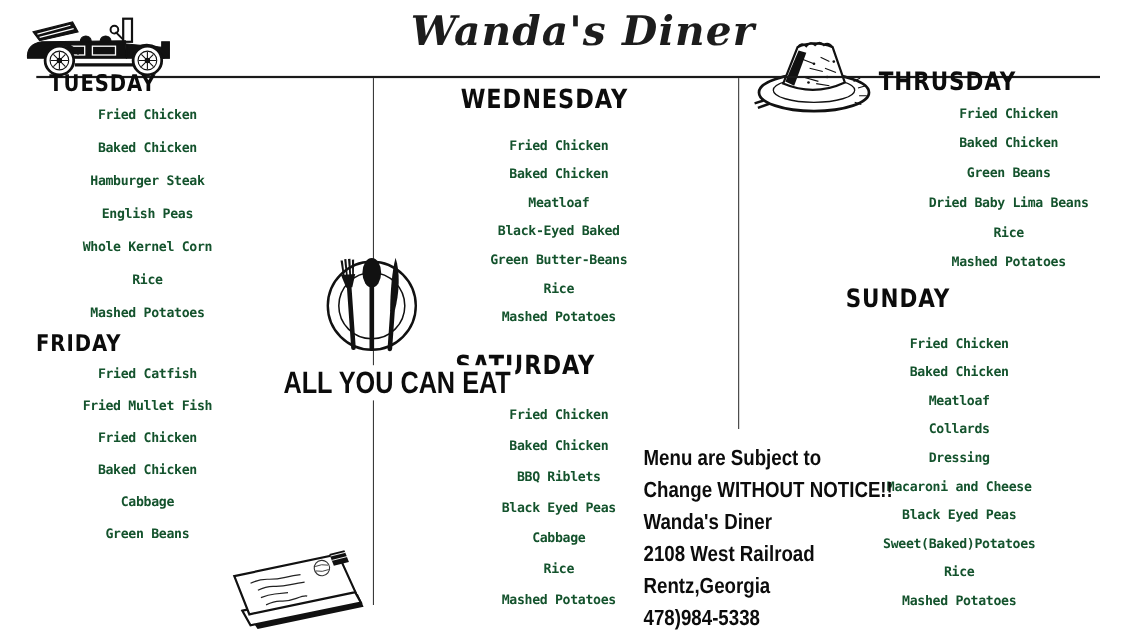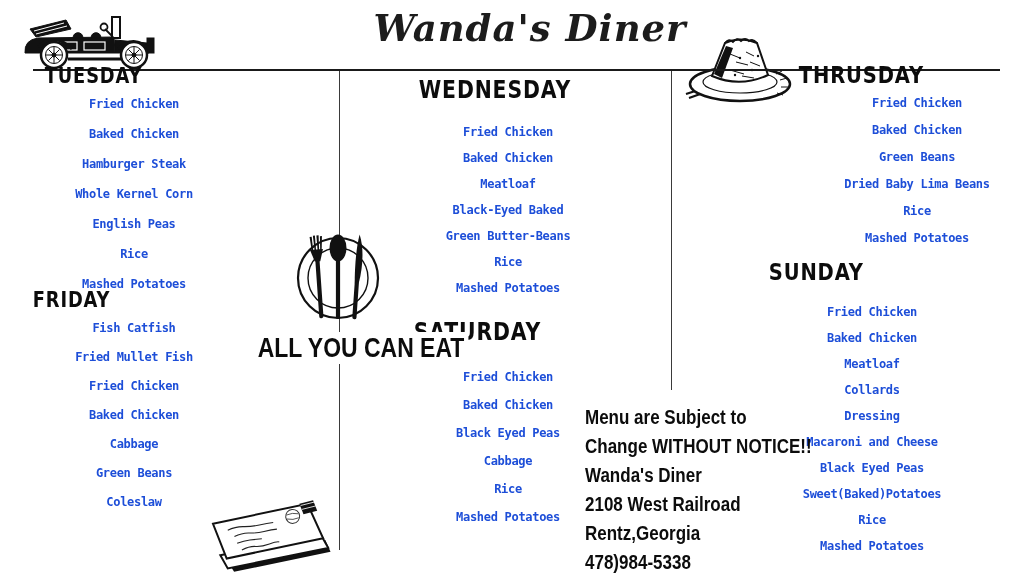--- a/index.html
+++ b/index.html
@@ -16,28 +16,28 @@
   
   .title { position:absolute; left:370px; top:6px; width:320px; text-align:center;
            font-family:"DejaVu Serif", serif; font-style:italic; font-weight:600;
            font-size:37px; letter-spacing:1px; color:#1c1c1c; white-space:nowrap; }
 
   
   .sec { position:absolute; width:210px; text-align:left; }
   .day-h { font-weight:800; letter-spacing:1px; line-height:1.2; position:relative;
            transform:scaleX(0.85); transform-origin:50% 50%; white-space:nowrap; color:#0c0c0c; }
   .item { font-family:"DejaVu Sans Mono", monospace; font-weight:700; font-size:12px;
-          letter-spacing:-0.3px; color:#1d4ed8; display:flex; align-items:center;
+          letter-spacing:-0.3px; color:#14532d; display:flex; align-items:center;
           justify-content:center; white-space:nowrap; }
 
   .sec-tuesday   { left:29px;  top:64px; }
   .sec-tuesday .day-h { font-size:21px; }
   .sec-tuesday .item  { height:30px; }
 
-  .sec-friday    { left:29px;  top:288px; }
+  .sec-friday    { left:29px;  top:300px; }
   .sec-friday .day-h  { font-size:21px; left:-12px; }
   .sec-friday .item   { height:29px; }
 
   .sec-wednesday { left:403px; top:76px; }
   .sec-wednesday .day-h { font-size:24px; margin-bottom:14px; }
   .sec-wednesday .item  { height:26px; }
 
   .sec-saturday  { left:403px; top:318px; }
   .sec-saturday .day-h { font-size:24px; margin-bottom:16px; left:-5px; }
   .sec-saturday .item  { height:28px; }
@@ -145,38 +145,37 @@
   <div class="vline v1"></div>
   <div class="vline v2"></div>
 
   <section class="sec sec-tuesday">
     <h2 class="day-h">TUESDAY</h2>
     <div>
 
     <div class="item">Fried Chicken</div>
         <div class="item">Baked Chicken</div>
         <div class="item">Hamburger Steak</div>
+        <div class="item">English Peas</div>
         <div class="item">Whole Kernel Corn</div>
-        <div class="item">English Peas</div>
         <div class="item">Rice</div>
         <div class="item">Mashed Potatoes</div>
       </div>
   </section>
 
   <section class="sec sec-friday">
     <h2 class="day-h">FRIDAY</h2>
     <div>
 
-    <div class="item">Fish Catfish</div>
+    <div class="item">Fried Catfish</div>
         <div class="item">Fried Mullet Fish</div>
         <div class="item">Fried Chicken</div>
         <div class="item">Baked Chicken</div>
         <div class="item">Cabbage</div>
         <div class="item">Green Beans</div>
-        <div class="item">Coleslaw</div>
       </div>
   </section>
 
   <section class="sec sec-wednesday">
     <h2 class="day-h">WEDNESDAY</h2>
     <div>
 
     <div class="item">Fried Chicken</div>
         <div class="item">Baked Chicken</div>
         <div class="item">Meatloaf</div>
@@ -186,20 +185,21 @@
         <div class="item">Mashed Potatoes</div>
       </div>
   </section>
 
   <section class="sec sec-saturday">
     <h2 class="day-h">SATURDAY</h2>
     <div>
 
     <div class="item">Fried Chicken</div>
         <div class="item">Baked Chicken</div>
+        <div class="item">BBQ Riblets</div>
         <div class="item">Black Eyed Peas</div>
         <div class="item">Cabbage</div>
         <div class="item">Rice</div>
         <div class="item">Mashed Potatoes</div>
       </div>
   </section>
 
   <section class="sec sec-thursday">
     <h2 class="day-h">THRUSDAY</h2>
     <div>

